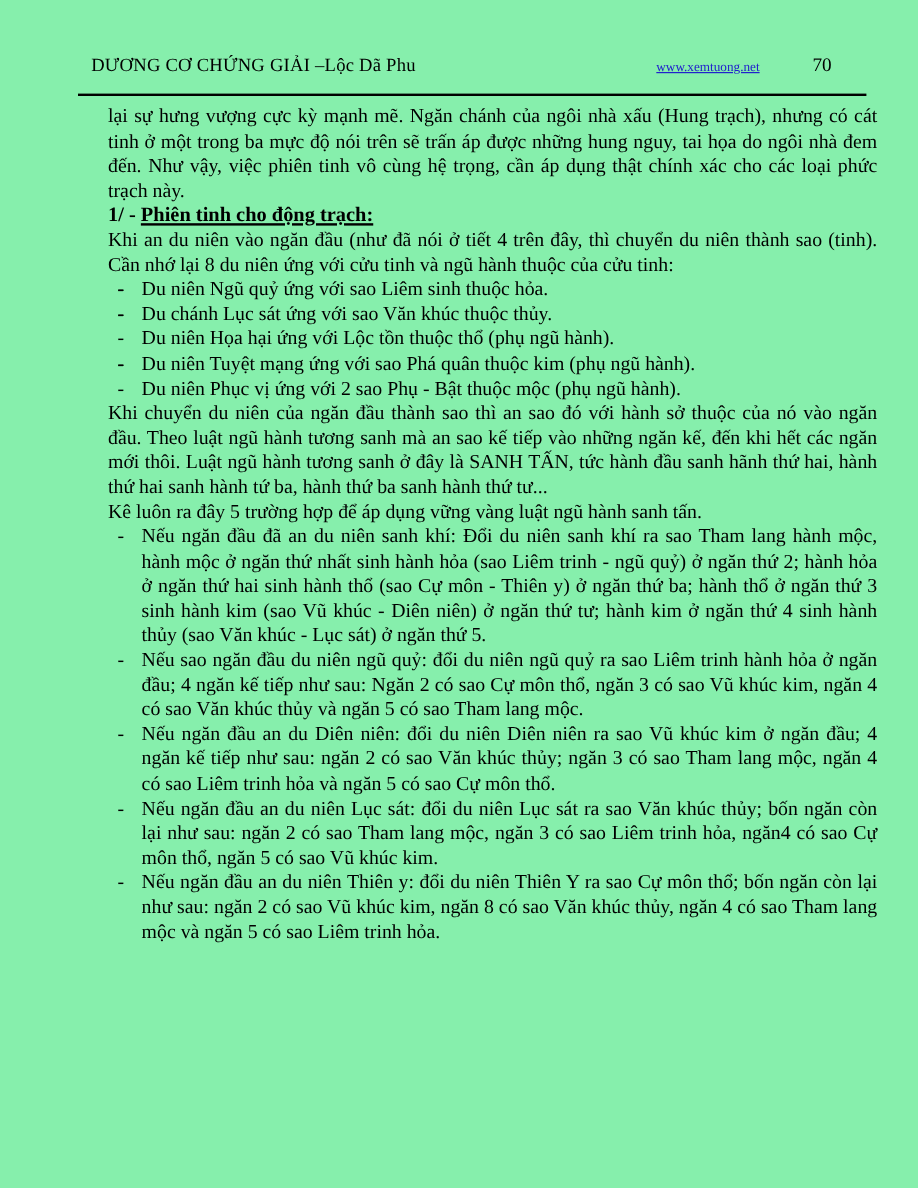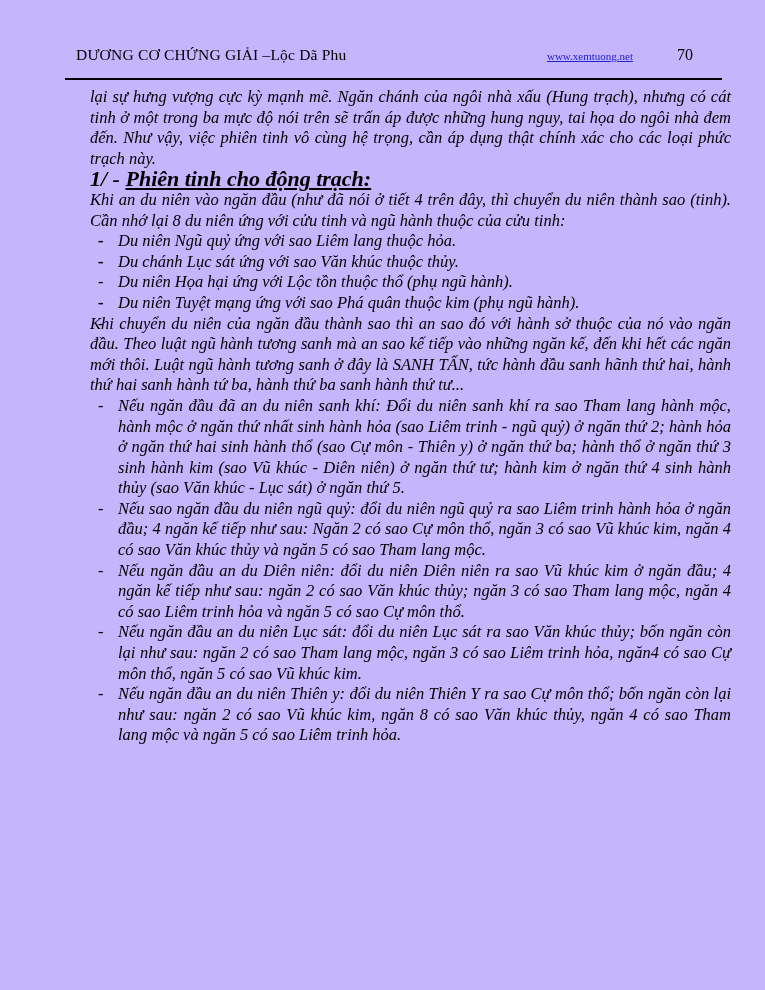--- a/index.html
+++ b/index.html
@@ -2,21 +2,21 @@
 <html><head>
 <meta charset="utf-8">
 <style>
   html, body { margin: 0; padding: 0; }
   body { background: #ffffff; }
   .page {
     position: relative;
     width: 765px;
     height: 990px;
     margin: 0 auto;
-    background: #c4b5fd;
+    background: #86efac;
     color: #000000;
     font-family: "Liberation Serif", "DejaVu Serif", serif;
     overflow: hidden;
     box-sizing: border-box;
   }
   .header-row {
     display: flex;
     align-items: baseline;
     padding: 46px 72px 0 76px;
     font-size: 15.5px;
@@ -34,27 +34,26 @@
   .header-rule {
     border: 0;
     border-top: 2px solid #000000;
     margin: 13px 43px 0 65px;
   }
   .content {
     padding: 7px 34px 0 90px;
     font-size: 16.5px;
     line-height: 20.6px;
     text-align: justify;
-    font-style: italic;
   }
   .content p { margin: 0; }
   .section-heading {
     margin: 0;
     font-weight: bold;
-    font-size: 22px;
+    font-size: 17px;
     text-align: left;
   }
   .section-heading .underlined {
     text-decoration: underline;
     text-decoration-thickness: 2px;
     text-underline-offset: 2px;
   }
   ul.dash-list {
     list-style: none;
     margin: 0;
@@ -87,30 +86,31 @@
   <div class="content">
 
     <p>lại sự hưng vượng cực kỳ mạnh mẽ. Ngăn chánh của ngôi nhà xấu (Hung trạch), nhưng có cát tinh ở một trong ba mực độ nói trên sẽ trấn áp được những hung nguy, tai họa do ngôi nhà đem đến. Như vậy, việc phiên tinh vô cùng hệ trọng, cần áp dụng thật chính xác cho các loại phức trạch này.</p>
 
     <p class="section-heading"><span>1/ - </span><span class="underlined">Phiên tinh cho động trạch:</span></p>
 
     <p>Khi an du niên vào ngăn đầu (như đã nói ở tiết 4 trên đây, thì chuyển du niên thành sao (tinh). Cần nhớ lại 8 du niên ứng với cửu tinh và ngũ hành thuộc của cửu tinh:</p>
 
     <ul class="dash-list">
       <li><span class="dash-marker">-</span></li>
-      <li><span class="dash-marker">-</span><span>Du niên Ngũ quỷ ứng với sao Liêm lang thuộc hỏa.</span></li>
+      <li><span class="dash-marker">-</span><span>Du niên Ngũ quỷ ứng với sao Liêm sinh thuộc hỏa.</span></li>
       <li><span class="dash-marker">-</span></li>
       <li><span class="dash-marker">-</span><span>Du chánh Lục sát ứng với sao Văn khúc thuộc thủy.</span></li>
       <li><span class="dash-marker">-</span><span>Du niên Họa hại ứng với Lộc tồn thuộc thổ (phụ ngũ hành).</span></li>
       <li><span class="dash-marker">-</span></li>
       <li><span class="dash-marker">-</span><span>Du niên Tuyệt mạng ứng với sao Phá quân thuộc kim (phụ ngũ hành).</span></li>
-      <li><span class="dash-marker">-</span></li>
+      <li><span class="dash-marker">-</span><span>Du niên Phục vị ứng với 2 sao Phụ - Bật thuộc mộc (phụ ngũ hành).</span></li>
     </ul>
 
     <p>Khi chuyển du niên của ngăn đầu thành sao thì an sao đó với hành sở thuộc của nó vào ngăn đầu. Theo luật ngũ hành tương sanh mà an sao kế tiếp vào những ngăn kế, đến khi hết các ngăn mới thôi. Luật ngũ hành tương sanh ở đây là SANH TẤN, tức hành đầu sanh hãnh thứ hai, hành thứ hai sanh hành tứ ba, hành thứ ba sanh hành thứ tư...</p>
+    <p>Kê luôn ra đây 5 trường hợp để áp dụng vững vàng luật ngũ hành sanh tấn.</p>
 
     <ul class="dash-list">
       <li><span class="dash-marker">-</span><span>Nếu ngăn đầu đã an du niên sanh khí: Đổi du niên sanh khí ra sao Tham lang hành mộc, hành mộc ở ngăn thứ nhất sinh hành hỏa (sao Liêm trinh - ngũ quỷ) ở ngăn thứ 2; hành hỏa ở ngăn thứ hai sinh hành thổ (sao Cự môn - Thiên y) ở ngăn thứ ba; hành thổ ở ngăn thứ 3 sinh hành kim (sao Vũ khúc - Diên niên) ở ngăn thứ tư; hành kim ở ngăn thứ 4 sinh hành thủy (sao Văn khúc - Lục sát) ở ngăn thứ 5.</span></li>
       <li><span class="dash-marker">-</span><span>Nếu sao ngăn đầu du niên ngũ quỷ: đổi du niên ngũ quỷ ra sao Liêm trinh hành hỏa ở ngăn đầu; 4 ngăn kế tiếp như sau: Ngăn 2 có sao Cự môn thổ, ngăn 3 có sao Vũ khúc kim, ngăn 4 có sao Văn khúc thủy và ngăn 5 có sao Tham lang mộc.</span></li>
       <li><span class="dash-marker">-</span><span>Nếu ngăn đầu an du Diên niên: đổi du niên Diên niên ra sao Vũ khúc kim ở ngăn đầu; 4 ngăn kế tiếp như sau: ngăn 2 có sao Văn khúc thủy; ngăn 3 có sao Tham lang mộc, ngăn 4 có sao Liêm trinh hỏa và ngăn 5 có sao Cự môn thổ.</span></li>
       <li><span class="dash-marker">-</span><span>Nếu ngăn đầu an du niên Lục sát: đổi du niên Lục sát ra sao Văn khúc thủy; bốn ngăn còn lại như sau: ngăn 2 có sao Tham lang mộc, ngăn 3 có sao Liêm trinh hỏa, ngăn4 có sao Cự môn thổ, ngăn 5 có sao Vũ khúc kim.</span></li>
       <li><span class="dash-marker">-</span><span>Nếu ngăn đầu an du niên Thiên y: đổi du niên Thiên Y ra sao Cự môn thổ; bốn ngăn còn lại như sau: ngăn 2 có sao Vũ khúc kim, ngăn 8 có sao Văn khúc thủy, ngăn 4 có sao Tham lang mộc và ngăn 5 có sao Liêm trinh hỏa.</span></li>
     </ul>
 
   </div>

